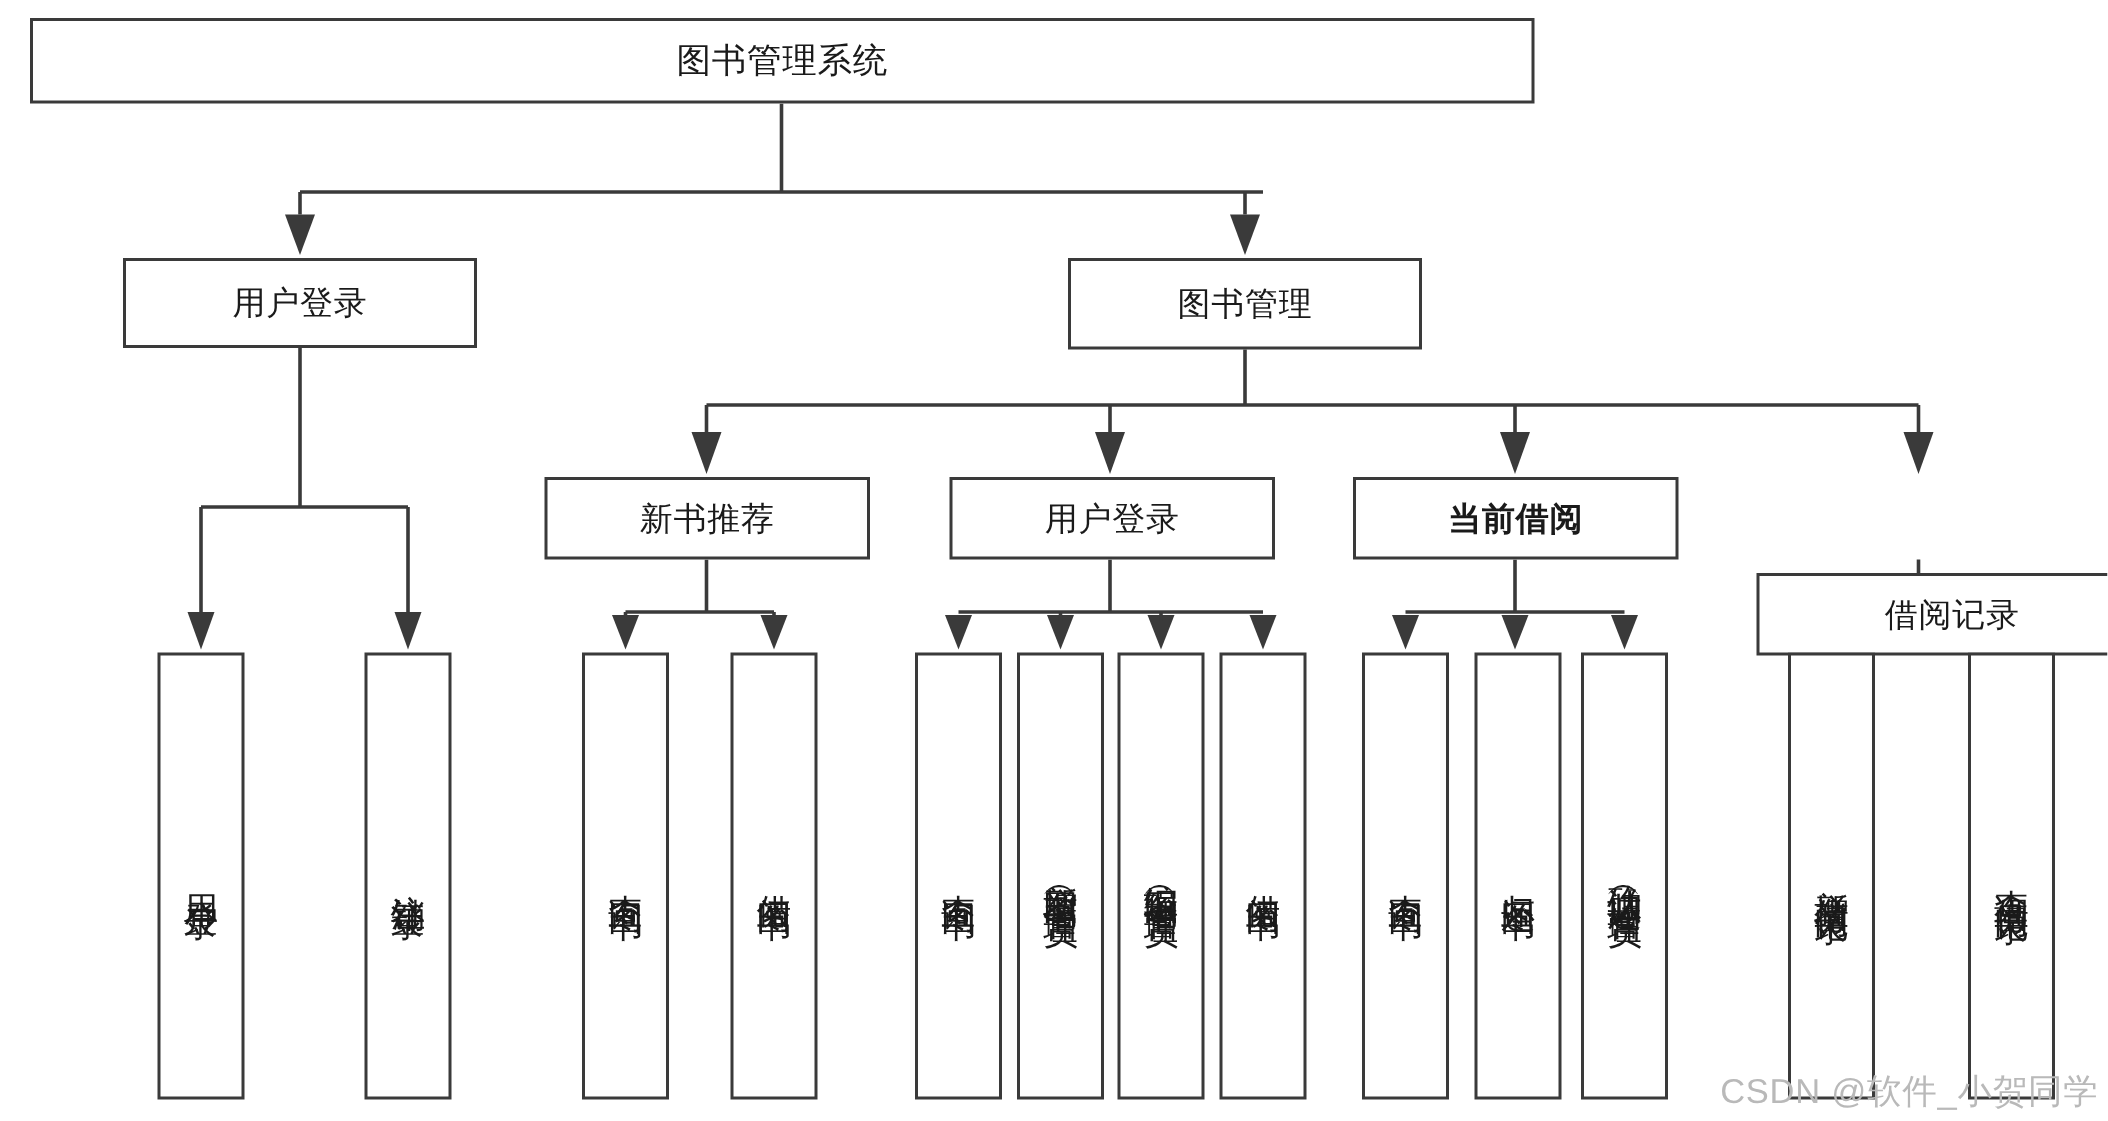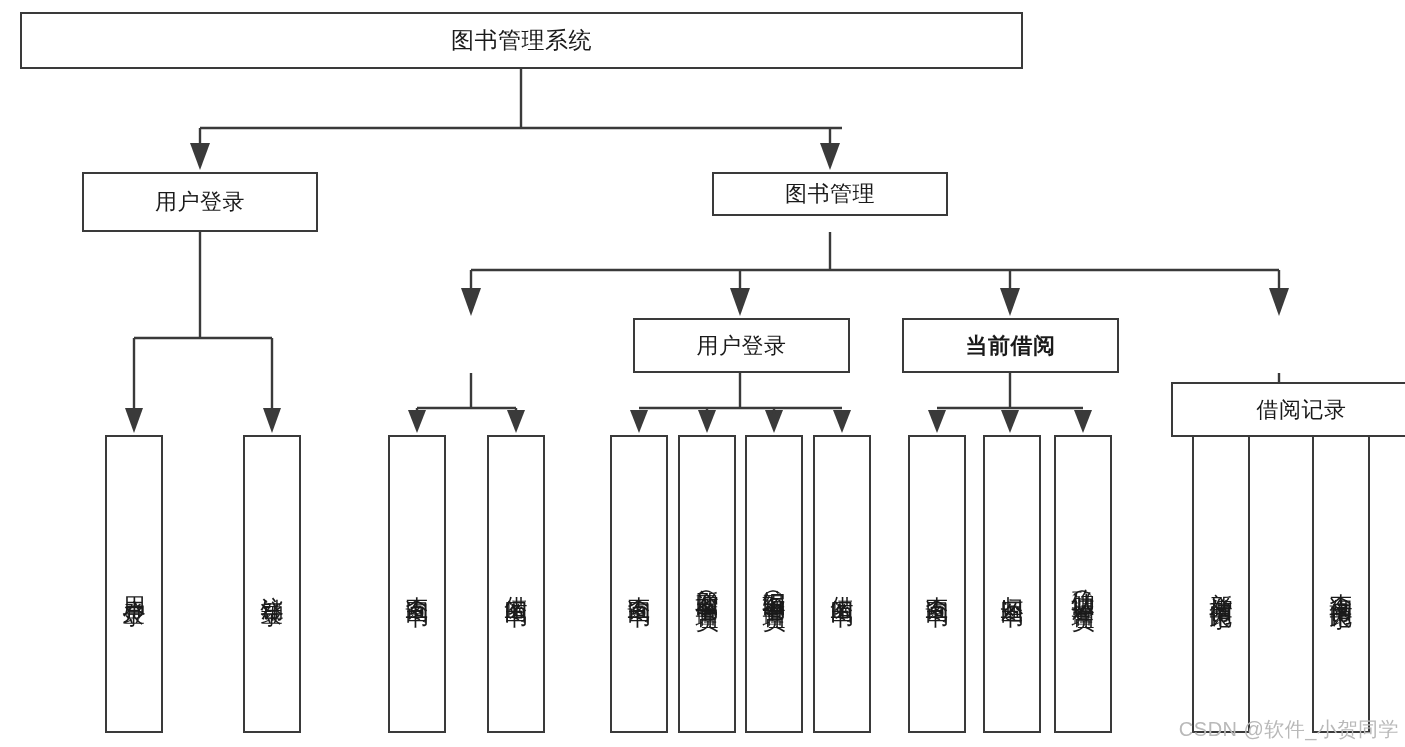--- a/index.html
+++ b/index.html
@@ -62,21 +62,21 @@
     stroke: #3a3a3a;
     stroke-width: 2.4;
     fill: none;
   }
   .arrowhead { fill: #3a3a3a; }
 
   #watermark {
     position: absolute;
     right: 6px;
     bottom: 4px;
-    font-size: 20px;
+    font-size: 23px;
     color: #b9b9b9;
     white-space: nowrap;
     letter-spacing: 0.5px;
   }
 </style>
 </head>
 <body>
 
 <div id="canvas">
 
@@ -137,24 +137,27 @@
     <polygon class="arrowhead" points="1332,410 1350,410 1341,433"></polygon>
   </svg>
 
   <div class="node horiz root" style="left:20px; top:12px; width:1003px; height:57px;">
     <span class="lbl">图书管理系统</span>
   </div>
 
   <div class="node horiz" style="left:82px; top:172px; width:236px; height:60px;">
     <span class="lbl">用户登录</span>
   </div>
-  <div class="node horiz" style="left:712px; top:172px; width:236px; height:44px;align-items:center;">
+  <div class="node horiz" style="left:712px; top:172px; width:236px; height:61px;align-items:center;">
     <span class="lbl">图书管理</span>
   </div>
 
+  <div class="node horiz" style="left:363px; top:318px; width:217px; height:55px;">
+    <span class="lbl">新书推荐</span>
+  </div>
   <div class="node horiz" style="left:633px; top:318px; width:217px; height:55px;">
     <span class="lbl">用户登录</span>
   </div>
   <div class="node horiz" style="left:902px; top:318px; width:217px; height:55px;font-weight:bold;">
     <span class="lbl">当前借阅</span>
   </div>
   <div class="node horiz" style="left:1171px; top:334px; width:261px; height:55px;margin-top:48px;">
     <span class="lbl">借阅记录</span>
   </div>
 

